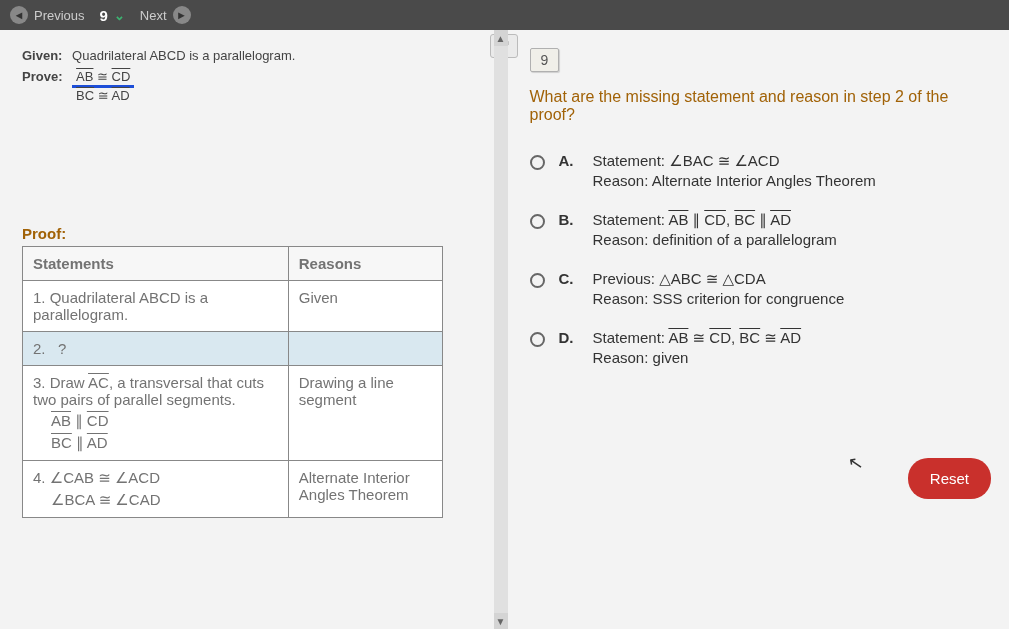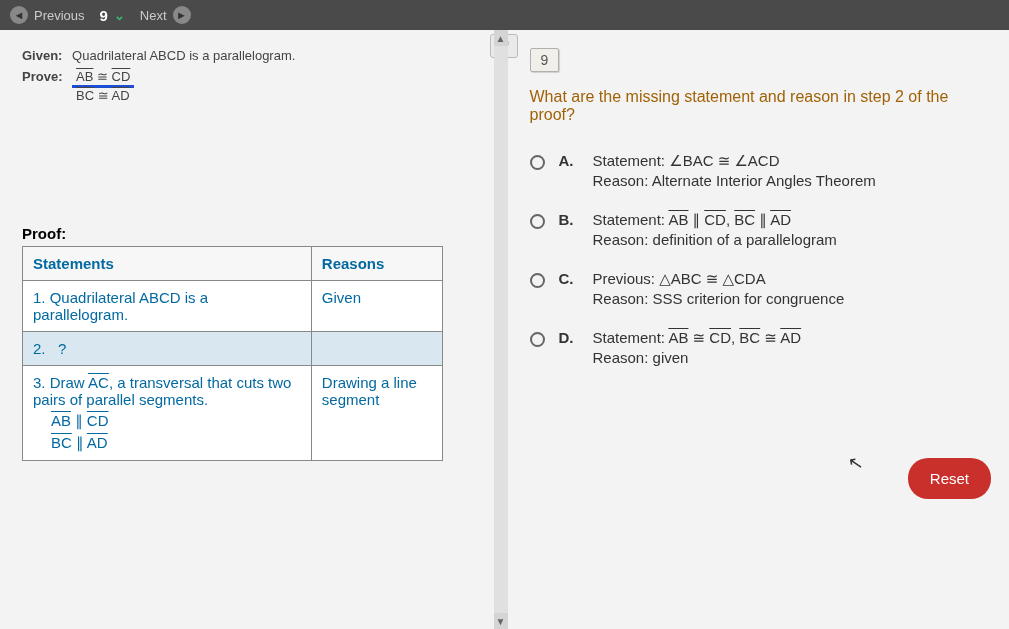--- a/index.html
+++ b/index.html
@@ -55,32 +55,32 @@
       justify-content: center;
       font-size: 13px;
       color: #666;
     }
     .given-prove { font-size: 13px; color: #444; }
     .given-prove .label { font-weight: bold; margin-right: 6px;}
     .prove-stack { display:inline-block; vertical-align:top; line-height: 1.25; border-top: none; }
     .prove-stack .top-line { border-bottom: 3px solid #1d4ed8; padding: 0 4px;}
     .prove-stack .bot-line { padding: 0 4px;}
     .overline { text-decoration: overline; }
-    .proof-label { font-weight: bold; color:#000000; margin-top: 120px; font-size:15px; margin-bottom: 4px;}
+    .proof-label { font-weight: bold; color:#a16207; margin-top: 120px; font-size:15px; margin-bottom: 4px;}
     table.proof {
       border-collapse: collapse;
       width: 92%;
       background: #fff;
     }
     table.proof th, table.proof td {
       border: 1px solid #888;
       padding: 8px 10px;
       text-align: left;
       font-size: 15px;
-      color: #0369a1;
+      color: #737373;
       vertical-align: top;
     }
     table.proof th { background: #f7f7f7; font-weight: bold;}
     tr.highlight td { background: #d9e8f0; }
     .sub-lines { margin-left: 18px; margin-top:4px; font-size:15px;}
     .q-badge {
       display:inline-block;
       border:1px solid #b0b0b0;
       background: #f0efe9;
       padding: 3px 10px;
@@ -193,20 +193,27 @@
         <td></td>
       </tr>
       <tr>
         <td>
           <span>3.</span> Draw <span class="overline">AC</span>, a transversal that cuts two pairs of parallel segments.
           <div class="sub-lines"><span class="overline">AB</span> ∥ <span class="overline">CD</span></div>
           <div class="sub-lines"><span class="overline">BC</span> ∥ <span class="overline">AD</span></div>
         </td>
         <td>Drawing a line segment</td>
       </tr>
+      <tr>
+        <td>
+          <span>4.</span> ∠CAB ≅ ∠ACD
+          <div class="sub-lines" style="margin-left:18px;">∠BCA ≅ ∠CAD</div>
+        </td>
+        <td>Alternate Interior Angles Theorem</td>
+      </tr>
     </tbody>
       </table>
   </div>
 
   <div class="divider">
     <div class="divider-handle">⤢</div>
     <div class="scrollbar-right">
       <div class="scrollbar-arrow">▲</div>
       <div style="position:absolute;bottom:0;width:100%;" class="scrollbar-arrow">▼</div>
     </div>

